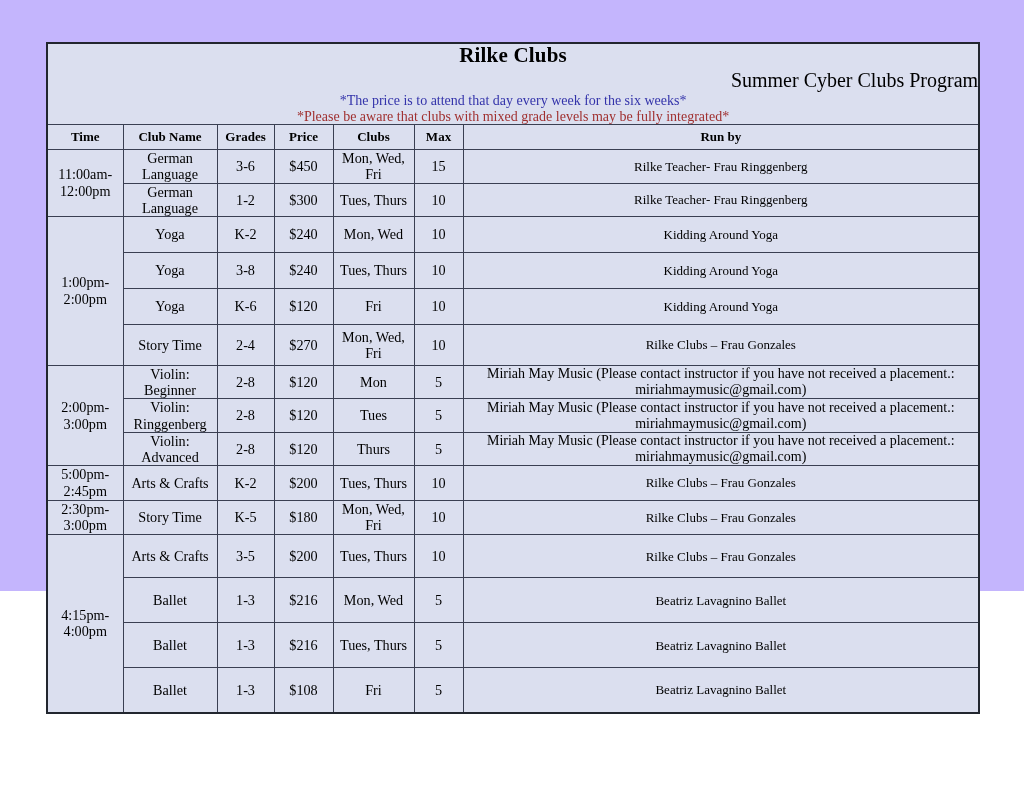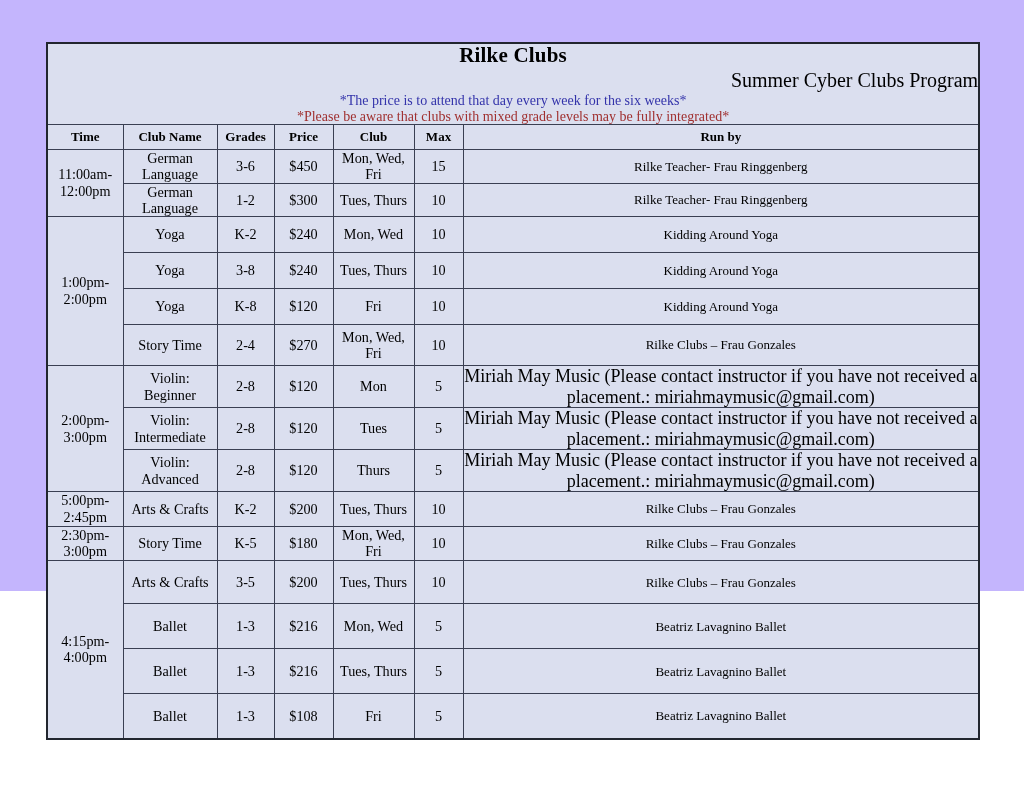--- a/index.html
+++ b/index.html
@@ -91,21 +91,21 @@
     line-height: 1.18;
     font-family: Liberation Serif, serif;
   }
   td.runby {
     font-size: 13px;
     line-height: 1.16;
     padding-left: 6px;
     padding-right: 6px;
   }
   td.runby.long {
-    font-size: 18px;
+    font-size: 14px;
     line-height: 1.14;
   }
 
   
   col.col-time   { width: 76px; }
   col.col-club   { width: 94px; }
   col.col-grades { width: 57px; }
   col.col-price  { width: 59px; }
   col.col-days   { width: 81px; }
   col.col-max    { width: 49px; }
@@ -133,21 +133,21 @@
             <div class="t-sub">Summer Cyber Clubs Program</div>
             <div class="t-note-blue">*The price is to attend that day every week for the six weeks*</div>
             <div class="t-note-red">*Please be aware that clubs with mixed grade levels may be fully integrated*</div>
           </td>
         </tr>
       <tr class="hdr">
             <th>Time</th>
             <th>Club Name</th>
             <th>Grades</th>
             <th>Price</th>
-            <th>Club</th>
+            <th>Clubs</th>
             <th>Max</th>
             <th>Run by</th>
           </tr>
           <tr style="height: 33px;">
             <td class="c time" rowspan="2">11:00am-12:00pm</td>
             <td class="c">German Language</td>
             <td class="c">3-6</td>
             <td class="c">$450</td>
             <td class="c">Mon, Wed, Fri</td>
             <td class="c">15</td>
@@ -173,21 +173,21 @@
           <tr style="height: 36px;">
             <td class="c">Yoga</td>
             <td class="c">3-8</td>
             <td class="c">$240</td>
             <td class="c">Tues, Thurs</td>
             <td class="c">10</td>
             <td class="c runby">Kidding Around Yoga</td>
           </tr>
           <tr style="height: 36px;">
             <td class="c">Yoga</td>
-            <td class="c">K-8</td>
+            <td class="c">K-6</td>
             <td class="c">$120</td>
             <td class="c">Fri</td>
             <td class="c">10</td>
             <td class="c runby">Kidding Around Yoga</td>
           </tr>
           <tr style="height: 41px;">
             <td class="c">Story Time</td>
             <td class="c">2-4</td>
             <td class="c">$270</td>
             <td class="c">Mon, Wed, Fri</td>
@@ -197,21 +197,21 @@
           <tr style="height: 31px;">
             <td class="c time" rowspan="3">2:00pm-3:00pm</td>
             <td class="c">Violin: Beginner</td>
             <td class="c">2-8</td>
             <td class="c">$120</td>
             <td class="c">Mon</td>
             <td class="c">5</td>
             <td class="c runby long">Miriah May Music (Please contact instructor if you have not received a placement.: miriahmaymusic@gmail.com)</td>
           </tr>
           <tr style="height: 33px;">
-            <td class="c">Violin: Intermediate</td>
+            <td class="c">Violin: Ringgenberg</td>
             <td class="c">2-8</td>
             <td class="c">$120</td>
             <td class="c">Tues</td>
             <td class="c">5</td>
             <td class="c runby long">Miriah May Music (Please contact instructor if you have not received a placement.: miriahmaymusic@gmail.com)</td>
           </tr>
           <tr style="height: 33px;">
             <td class="c">Violin: Advanced</td>
             <td class="c">2-8</td>
             <td class="c">$120</td>

